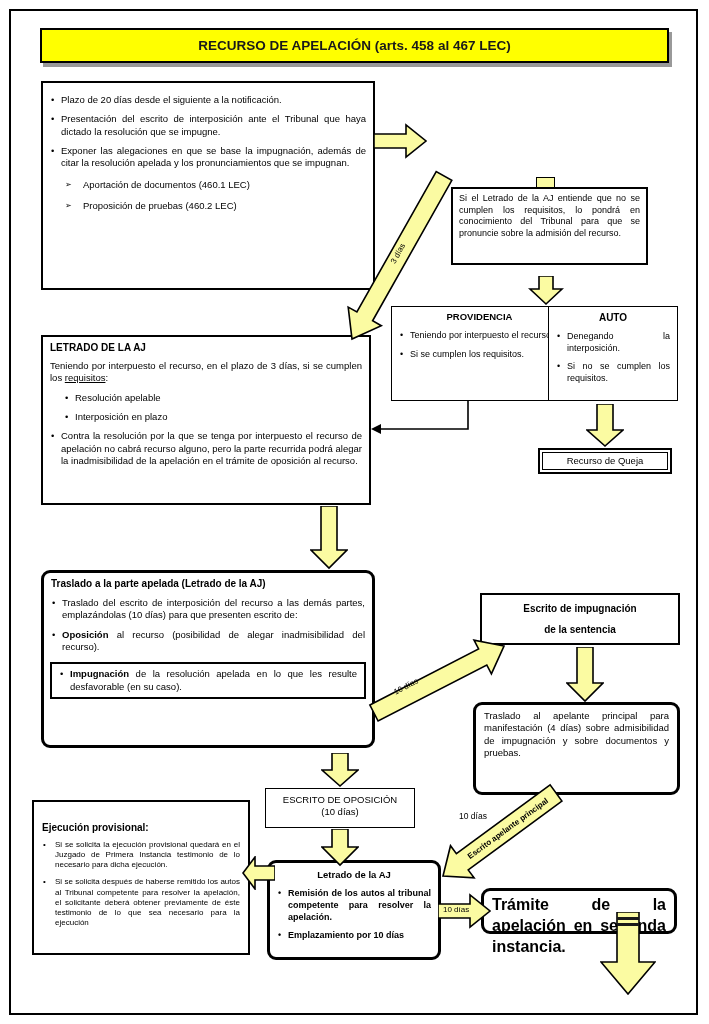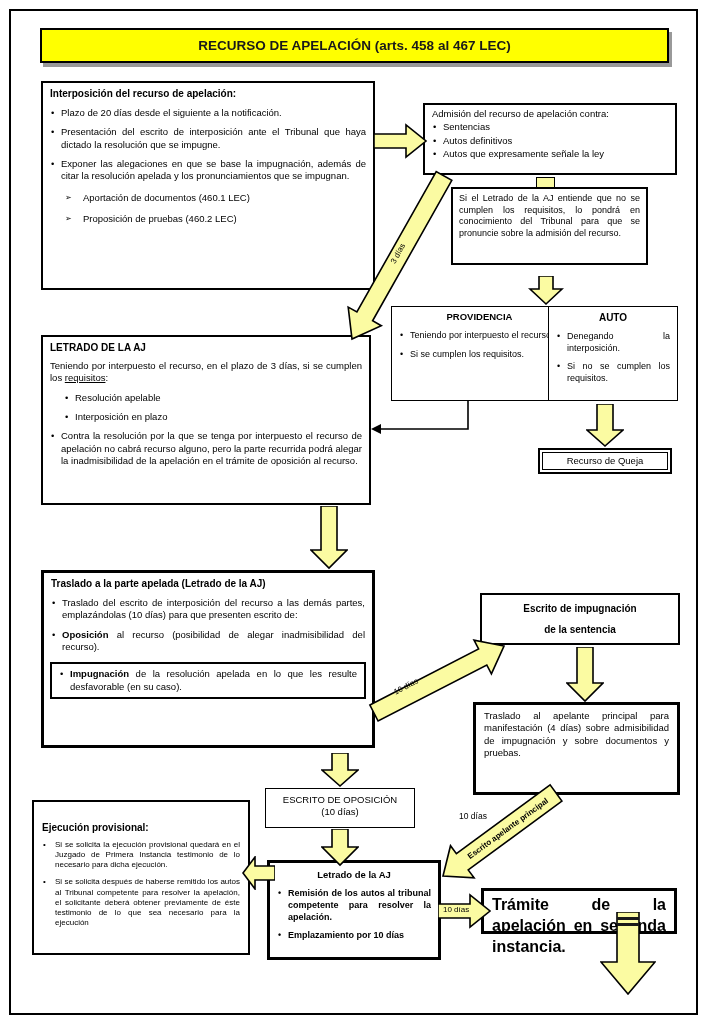--- a/index.html
+++ b/index.html
@@ -4,21 +4,21 @@
 <style>
   html,body{margin:0;padding:0;background:#fff;}
   .canvas{position:relative;width:709px;height:1024px;background:#fff;overflow:hidden;
           font-family:"Liberation Sans",sans-serif;color:#000;}
   .frame{position:absolute;left:9px;top:9px;width:685px;height:1002px;border:2px solid #000;z-index:0;}
   .titlebar{position:absolute;left:40px;top:28px;width:625px;height:31px;background:var(--title-bg,#ffff00);
             border:2px solid #000;box-shadow:3px 4px 0 var(--shadow,#999);z-index:2;
             display:flex;align-items:center;justify-content:center;font-weight:bold;font-size:13.5px;color:#1a1a1a;}
   .box{position:absolute;background:#fff;border:2.5px solid #000;z-index:2;box-sizing:border-box;padding:4px 7px;}
   .thin{border-width:1.5px;}
-  .th3{border-width:3px;}
+  .th3{border-width:3px;border-radius:9px;}
   .f95{font-size:9.5px;line-height:1.3;}
   .f9{font-size:9px;line-height:1.3;}
   .f8{font-size:8px;line-height:1.27;}
   .f10{font-size:16px;line-height:1.3;}
   .t{font-weight:bold;}
   .j{text-align:justify;}
   .ctr{text-align:center;}
   .bul{position:relative;padding-left:11px;margin-top:7px;}
   .bul::before{content:"•";position:absolute;left:1px;}
   .sub{position:relative;padding-left:33px;margin-top:9px;}
@@ -38,34 +38,27 @@
 </style>
 </head>
 <body>
 
 <div class="canvas">
   <div class="frame"></div>
 
   <div class="titlebar">RECURSO DE APELACIÓN  (arts. 458 al 467 LEC)</div>
 
   <div class="box f95" style="left:41px;top:81px;width:334px;height:209px;">
-    <div class="t" style="font-size:10px;">Interposición  del recurso de apelación:</div>
     <div class="bul j">Plazo de 20 días desde el siguiente a la notificación.</div>
     <div class="bul j">Presentación del escrito de interposición ante el Tribunal que haya dictado la resolución que se impugne.</div>
     <div class="bul j">Exponer las alegaciones en que se base la impugnación, además de citar la resolución apelada y los pronunciamientos que se impugnan.</div>
     <div class="sub">Aportación de documentos  (460.1 LEC)</div>
     <div class="sub">Proposición  de pruebas (460.2 LEC)</div>
   </div>
 
-  <div class="box f95" style="left:423px;top:103px;width:254px;height:72px;padding-top:3px;">
-    <div>Admisión del recurso de apelación contra:</div>
-    <div class="bul" style="margin-top:1px;">Sentencias</div>
-    <div class="bul" style="margin-top:1px;">Autos definitivos</div>
-    <div class="bul" style="margin-top:1px;">Autos que expresamente señale la ley</div>
-  </div>
 
   <div class="stub" style="left:536px;top:177px;width:17px;height:13px;"></div>
 
   <div class="box f9 j" style="left:451px;top:187px;width:197px;height:78px;border-width:2px;padding:4px 6px;">
     <span>Si el Letrado de la AJ entiende que no se cumplen los requisitos, lo pondrá en conocimiento del Tribunal para que se pronuncie sobre la admisión del recurso.</span>
   </div>
 
   <div class="box thin f9" style="left:391px;top:306px;width:177px;height:95px;">
     <div class="t ctr" style="font-size:9.5px;">PROVIDENCIA</div>
     <div class="bul j">Teniendo por interpuesto el recurso.</div>

